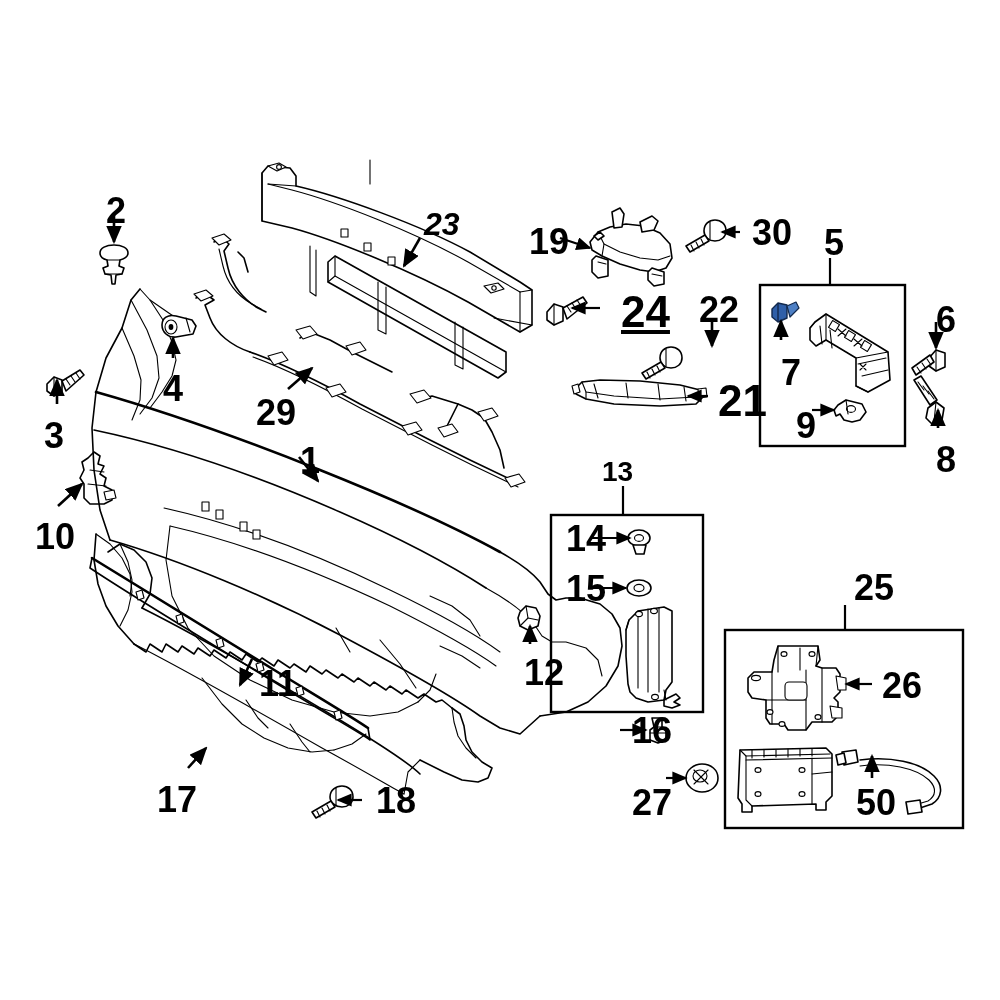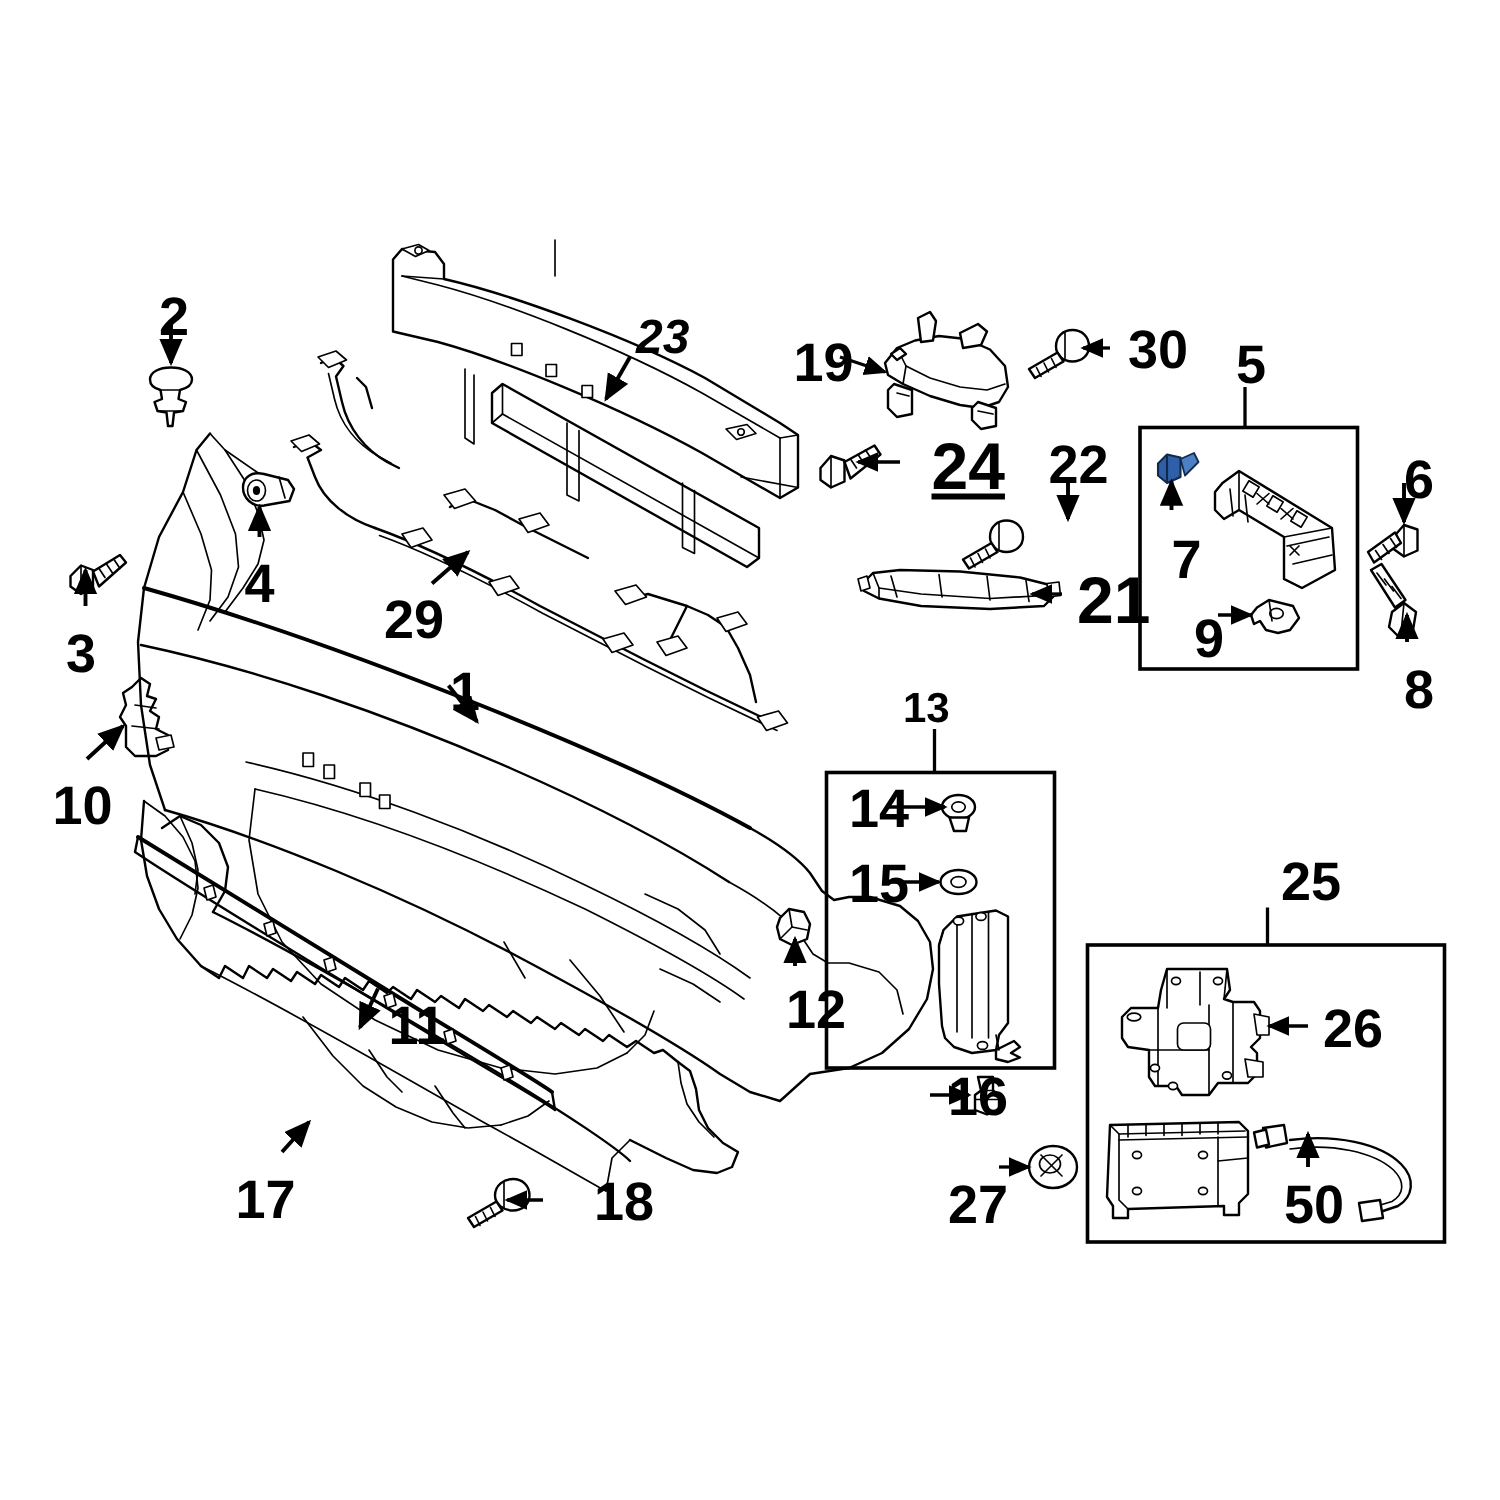--- a/index.html
+++ b/index.html
@@ -511,21 +511,21 @@
   <div class="callout-label" style="left:936px; top:442px; font-size:36px;">8</div>
   <div class="callout-label" style="left:796px; top:408px; font-size:36px;">9</div>
   <div class="callout-label" style="left:35px;  top:519px; font-size:36px;">10</div>
   <div class="callout-label" style="left:259px; top:666px; font-size:36px;">11</div>
   <div class="callout-label" style="left:524px; top:655px; font-size:36px;">12</div>
   <div class="callout-label" style="left:602px; top:458px; font-size:28px;text-align:right;">13</div>
   <div class="callout-label" style="left:566px; top:521px; font-size:36px;">14</div>
   <div class="callout-label" style="left:566px; top:571px; font-size:36px;">15</div>
   <div class="callout-label" style="left:587px; top:713px; font-size:36px;margin-left:45px;">16</div>
   <div class="callout-label" style="left:157px; top:782px; font-size:36px;">17</div>
-  <div class="callout-label" style="left:376px; top:783px; font-size:36px;margin-left:20px;">18</div>
+  <div class="callout-label" style="left:376px; top:783px; font-size:36px;">18</div>
   <div class="callout-label" style="left:529px; top:224px; font-size:36px;">19</div>
   <div class="callout-label" style="left:752px; top:215px; font-size:36px;">30</div>
   <div class="callout-label" style="left:718px; top:379px; font-size:44px;text-align:right;">21</div>
   <div class="callout-label" style="left:699px; top:292px; font-size:36px;">22</div>
   <div class="callout-label" style="left:424px; top:208px; font-size:32px;font-style:italic;">23</div>
   <div class="callout-label" style="left:621px; top:290px; font-size:44px;text-decoration:underline;">24</div>
   <div class="callout-label" style="left:826px; top:570px; font-size:36px;margin-left:28px;">25</div>
   <div class="callout-label" style="left:882px; top:668px; font-size:36px;">26</div>
   <div class="callout-label" style="left:632px; top:762px; font-size:36px;margin-top:23px;">27</div>
   <div class="callout-label" style="left:856px; top:785px; font-size:36px;">50</div>

